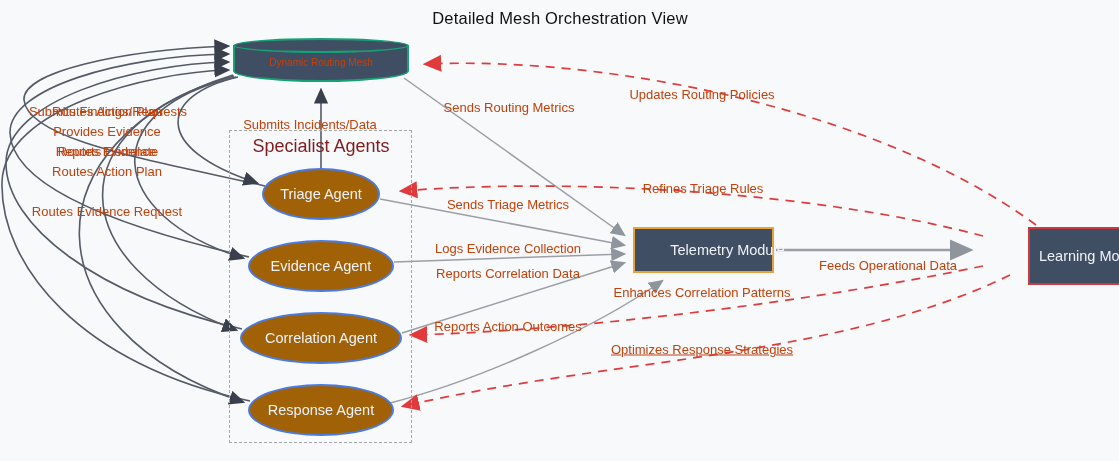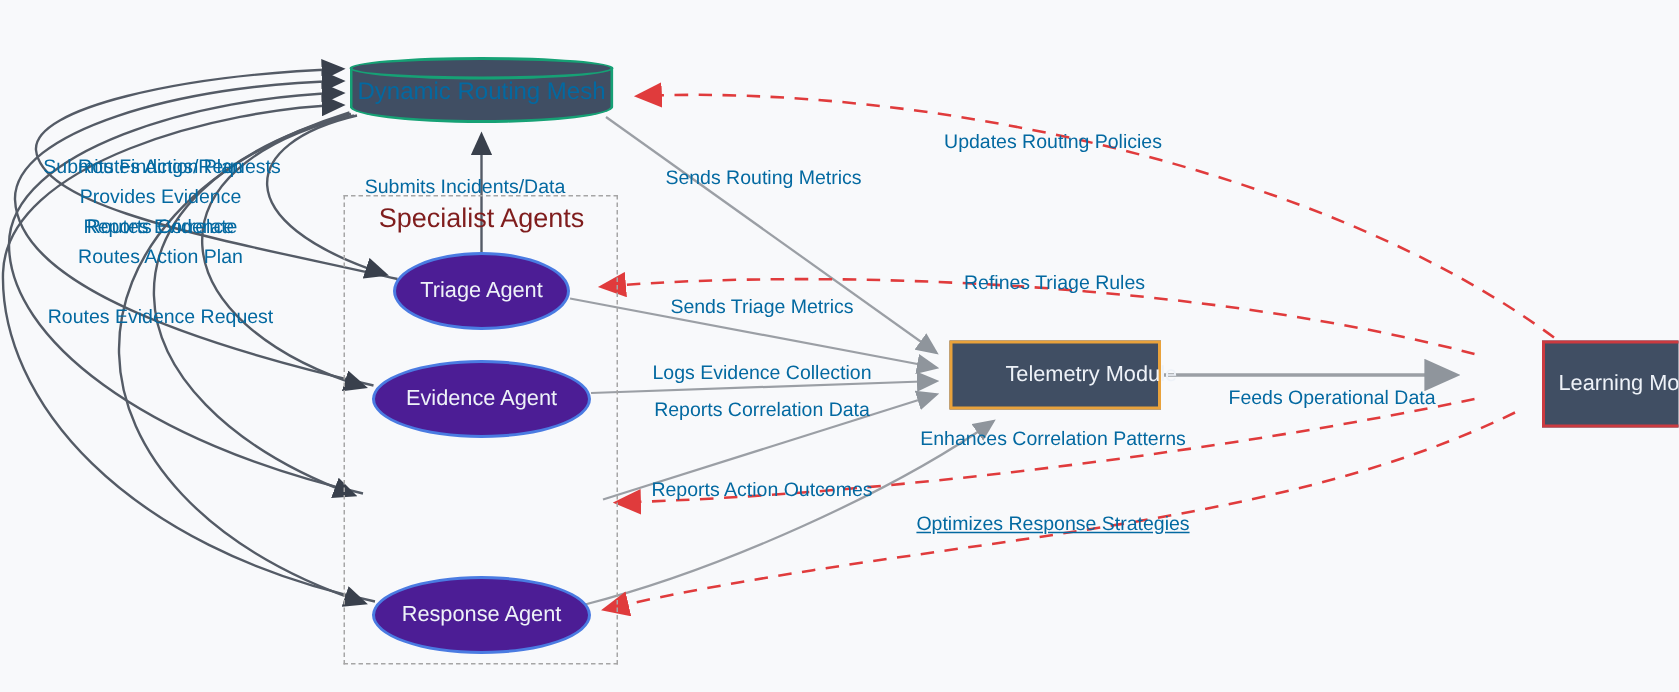--- a/index.html
+++ b/index.html
@@ -9,28 +9,28 @@
     font-family:"Liberation Sans","DejaVu Sans",sans-serif;
   }
   #stage{position:absolute;inset:0;width:1119px;height:461px;}
   svg.edges{position:absolute;left:0;top:0;}
   .title{
     position:absolute;left:560px;top:18px;transform:translate(-50%,-50%);
     font-size:16.5px;color:#111;white-space:nowrap;letter-spacing:.2px;
   }
   .elabel{
     position:absolute;transform:translate(-50%,-50%);
-    font-size:13px;color:#0369a1;white-space:nowrap;line-height:1;
+    font-size:13px;color:#c2410c;white-space:nowrap;line-height:1;
   }
   .node-text{
     width:100%;height:100%;display:flex;align-items:center;justify-content:center;
     color:#eef2f8;font-size:14.5px;white-space:nowrap;
   }
   .ellipse{
-    position:absolute;background:#4c1d95;border:2.5px solid #4a7be2;border-radius:50%;
+    position:absolute;background:#a16207;border:2.5px solid #4a7be2;border-radius:50%;
     box-sizing:border-box;
   }
   .module{
     position:absolute;background:#404e63;box-sizing:border-box;
   }
   .module.telemetry{border:2.5px solid #e9a23b;}
   .module.learning{border:2.5px solid #cb3a40;}
   .subgraph{
     position:absolute;left:229px;top:130px;width:183px;height:313px;
     border:1.6px dashed #a6a6a6;box-sizing:border-box;background:transparent;
@@ -45,21 +45,21 @@
     border:2.6px solid #16a175;border-radius:50%;box-sizing:border-box;z-index:2;
   }
   .cyl-body{
     position:absolute;left:0;right:0;top:7px;bottom:-4px;background:#404e63;
     border:2.6px solid #16a175;border-top:none;box-sizing:border-box;
     border-radius:0 0 50% 50% / 0 0 11px 11px;z-index:1;
   }
   .cyl-label{
     position:absolute;left:0;right:0;top:8px;bottom:0;display:flex;
     align-items:center;justify-content:center;z-index:3;
-    color:#0369a1;font-size:16px;white-space:nowrap;
+    color:#c2410c;font-size:10px;white-space:nowrap;
   }
 </style>
 </head>
 <body>
 
 <div id="stage">
 
   <svg class="edges" width="1119" height="461" viewBox="0 0 1119 461">
     <defs>
       <marker id="arrDark" markerWidth="10" markerHeight="9" refX="8.5" refY="4.5" orient="auto">
@@ -97,38 +97,42 @@
     </g>
 
     <g fill="none" stroke="#e03b3c" stroke-width="1.7" stroke-dasharray="9 7">
       <path d="M 1036 225 C 880 110, 610 56, 426 64" marker-end="url(#arrRed)"></path>
       <path d="M 983 236 C 810 190, 560 178, 402 191" marker-end="url(#arrRed)"></path>
       <path d="M 983 266 C 820 300, 590 330, 412 335" marker-end="url(#arrRed)"></path>
       <path d="M 1010 275 C 840 358, 612 358, 404 406" marker-end="url(#arrRed)"></path>
     </g>
   </svg>
 
+  <div class="title">Detailed Mesh Orchestration View</div>
 
   <div class="subgraph"></div>
   <div class="subgraph-title">Specialist Agents</div>
 
   <div class="cylinder">
     <div class="cyl-top"></div>
     <div class="cyl-body"></div>
     <div class="cyl-label">Dynamic Routing Mesh</div>
   </div>
 
   <div class="ellipse" style="left:262px;top:168px;width:118px;height:52px;">
     <div class="node-text">Triage Agent</div>
   </div>
 
   <div class="ellipse" style="left:248px;top:240px;width:146px;height:52px;">
     <div class="node-text">Evidence Agent</div>
   </div>
 
+  <div class="ellipse" style="left:240px;top:312px;width:162px;height:52px;">
+    <div class="node-text">Correlation Agent</div>
+  </div>
 
   <div class="ellipse" style="left:248px;top:384px;width:146px;height:52px;">
     <div class="node-text">Response Agent</div>
   </div>
 
   <div class="module telemetry" style="left:633px;top:227px;width:141px;height:46px;padding-left:48px;">
     <div class="node-text">Telemetry Module</div>
   </div>
 
   <div class="module learning" style="left:1028px;top:227px;width:130px;height:58px;">
@@ -136,21 +140,21 @@
   </div>
 
   <div class="elabel" style="left:310px;top:124px;">Submits Incidents/Data</div>
   <div class="elabel" style="left:108px;top:111px;">Submits Findings/Requests</div>
   <div class="elabel" style="left:107px;top:111px;">Routes Action Plan</div>
   <div class="elabel" style="left:107px;top:131px;">Provides Evidence</div>
   <div class="elabel" style="left:107px;top:151px;">Reports Correlate</div>
   <div class="elabel" style="left:107px;top:151px;">Routes Evidence</div>
   <div class="elabel" style="left:107px;top:171px;">Routes Action Plan</div>
   <div class="elabel" style="left:107px;top:211px;">Routes Evidence Request</div>
-  <div class="elabel" style="left:509px;top:107px;margin-top:11px;">Sends Routing Metrics</div>
+  <div class="elabel" style="left:509px;top:107px;">Sends Routing Metrics</div>
   <div class="elabel" style="left:702px;top:94px;">Updates Routing Policies</div>
   <div class="elabel" style="left:703px;top:188px;">Refines Triage Rules</div>
   <div class="elabel" style="left:508px;top:204px;">Sends Triage Metrics</div>
   <div class="elabel" style="left:508px;top:248px;">Logs Evidence Collection</div>
   <div class="elabel" style="left:508px;top:273px;">Reports Correlation Data</div>
   <div class="elabel" style="left:888px;top:254px;margin-top:11px;">Feeds Operational Data</div>
   <div class="elabel" style="left:702px;top:292px;">Enhances Correlation Patterns</div>
   <div class="elabel" style="left:508px;top:326px;">Reports Action Outcomes</div>
   <div class="elabel" style="left:702px;top:349px;text-decoration:underline;">Optimizes Response Strategies</div>
 

